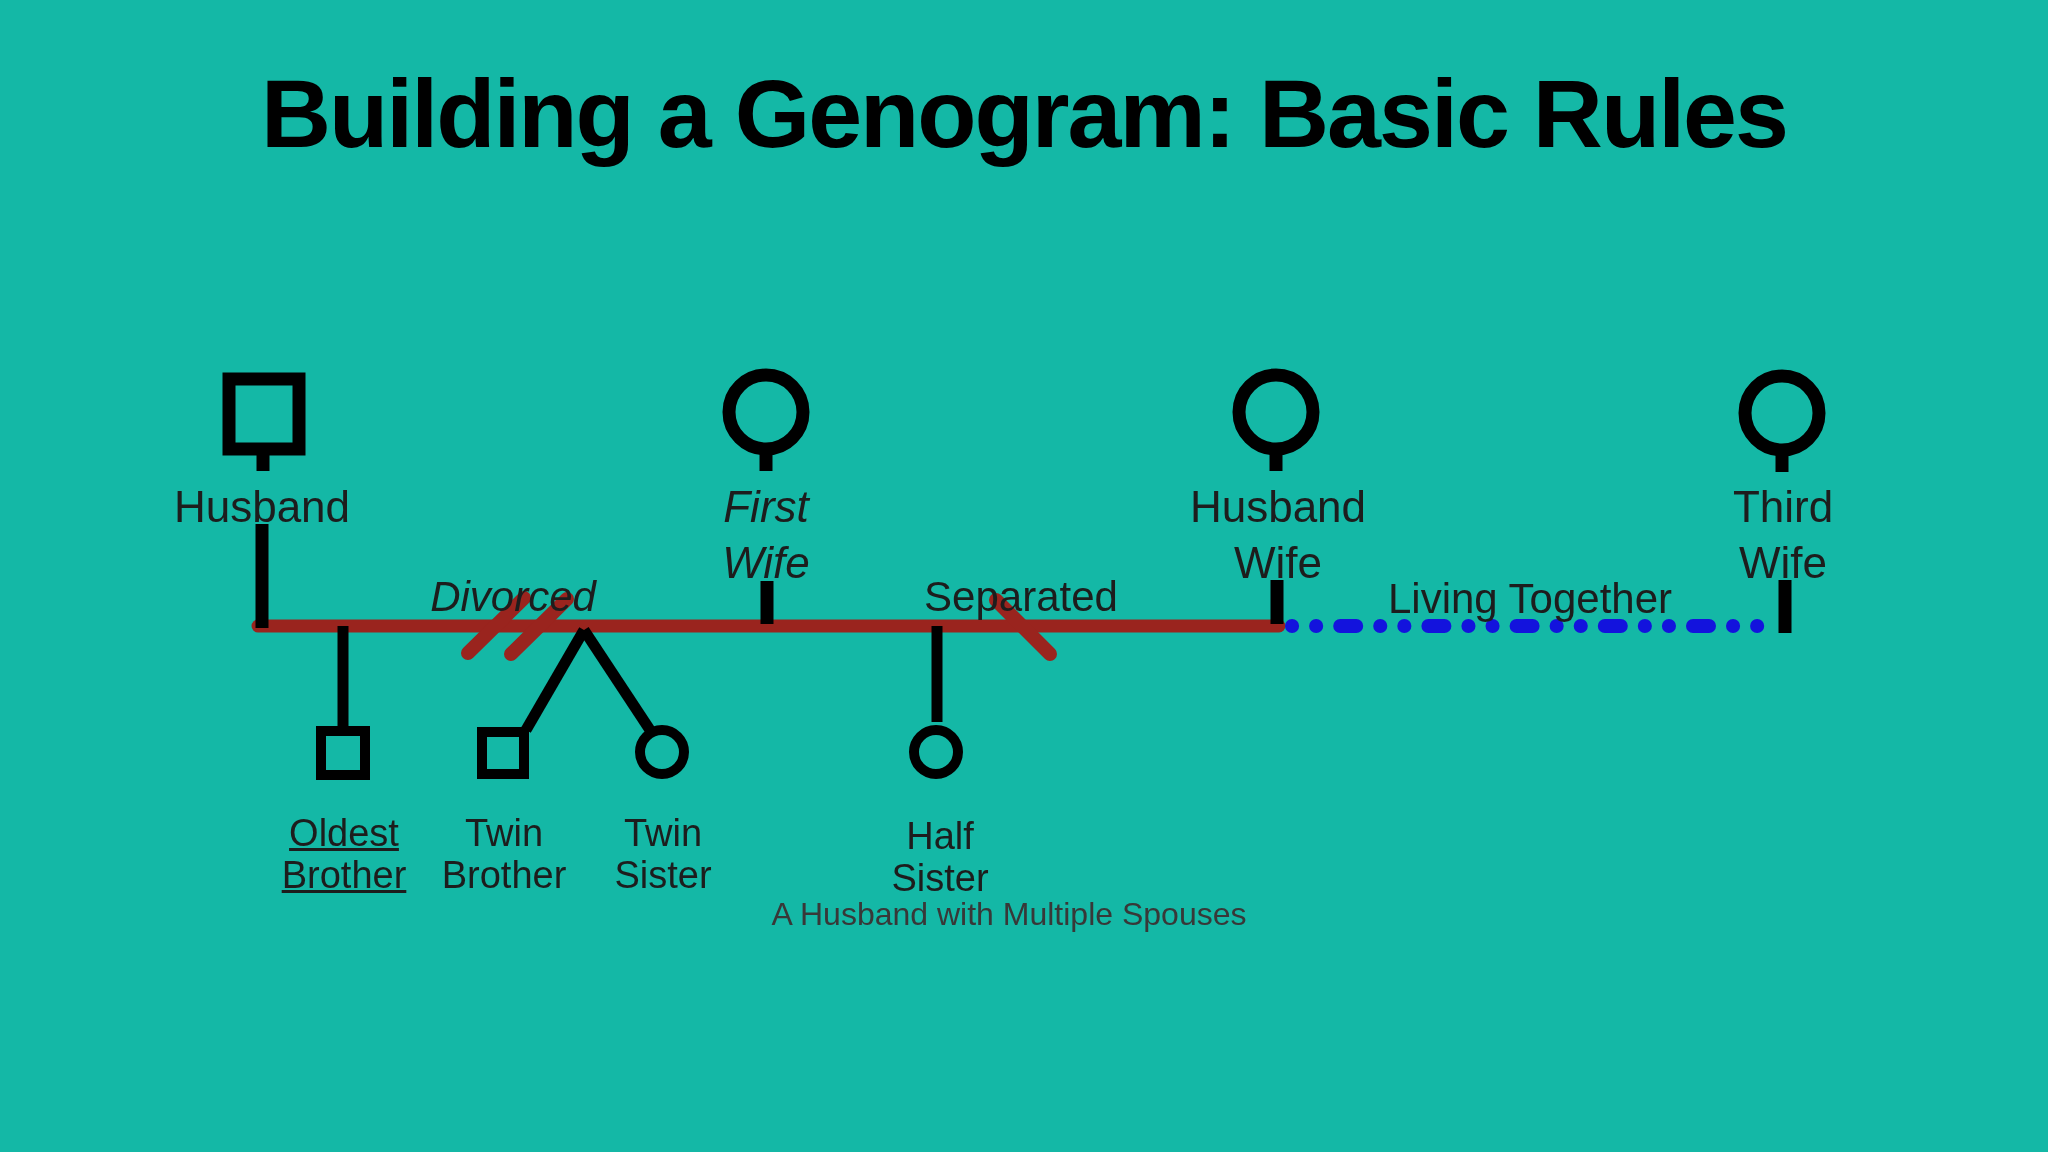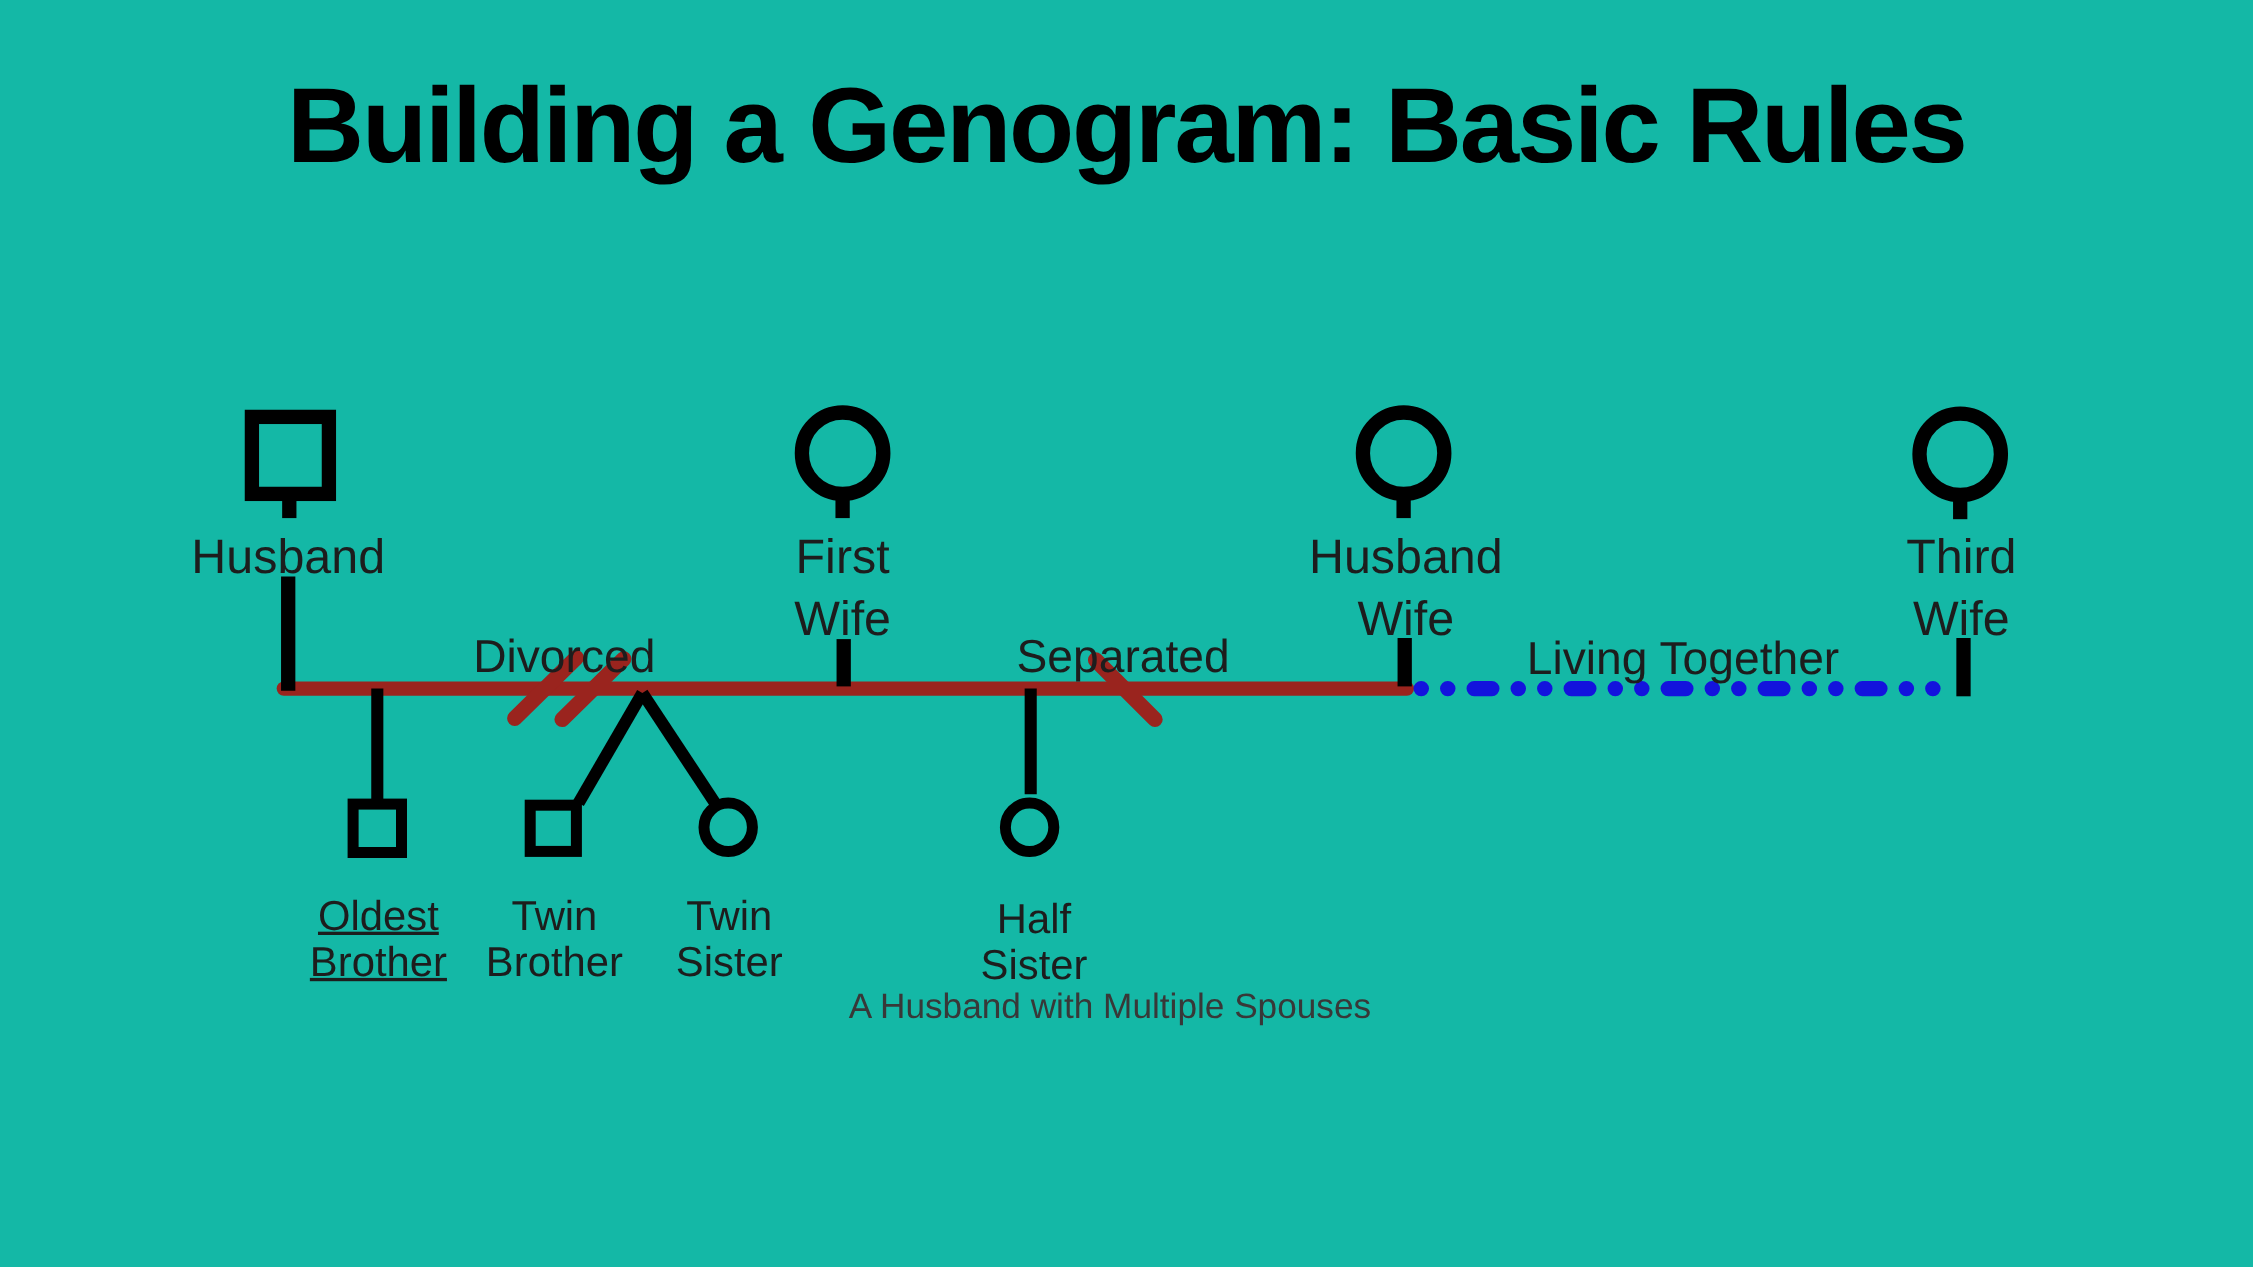--- a/index.html
+++ b/index.html
@@ -98,36 +98,36 @@
     <line x1="937" y1="626" x2="937" y2="722" stroke-width="11" class="blk"></line>
     <circle cx="936" cy="752" r="22" stroke-width="10" class="sym"></circle>
   </svg>
 
   <div class="title">Building a Genogram: Basic Rules</div>
 
   <div class="label person-label" style="left:262px; top:462px;">
     <div>Husband</div>
   </div>
 
-  <div class="label person-label" style="left:766px; top:462px;">
+  <div class="label person-label" style="left:766px; top:462px;font-style:italic;">
     <div>First</div>
     <div>Wife</div>
   </div>
 
   <div class="label person-label" style="left:1278px; top:462px;">
     <div>Husband</div>
     <div>Wife</div>
   </div>
 
   <div class="label person-label" style="left:1783px; top:462px;">
     <div>Third</div>
     <div>Wife</div>
   </div>
 
-  <div class="label rel-label" style="left:513px; top:556px;">Divorced</div>
+  <div class="label rel-label" style="left:513px; top:556px;font-style:italic;">Divorced</div>
 
   <div class="label rel-label" style="left:1021px; top:556px;">Separated</div>
 
   <div class="label rel-label" style="left:1530px; top:558px;">Living Together</div>
 
   <div class="label child-label" style="left:344px; top:795px;text-decoration:underline;">
     <div>Oldest</div>
     <div>Brother</div>
   </div>
 

